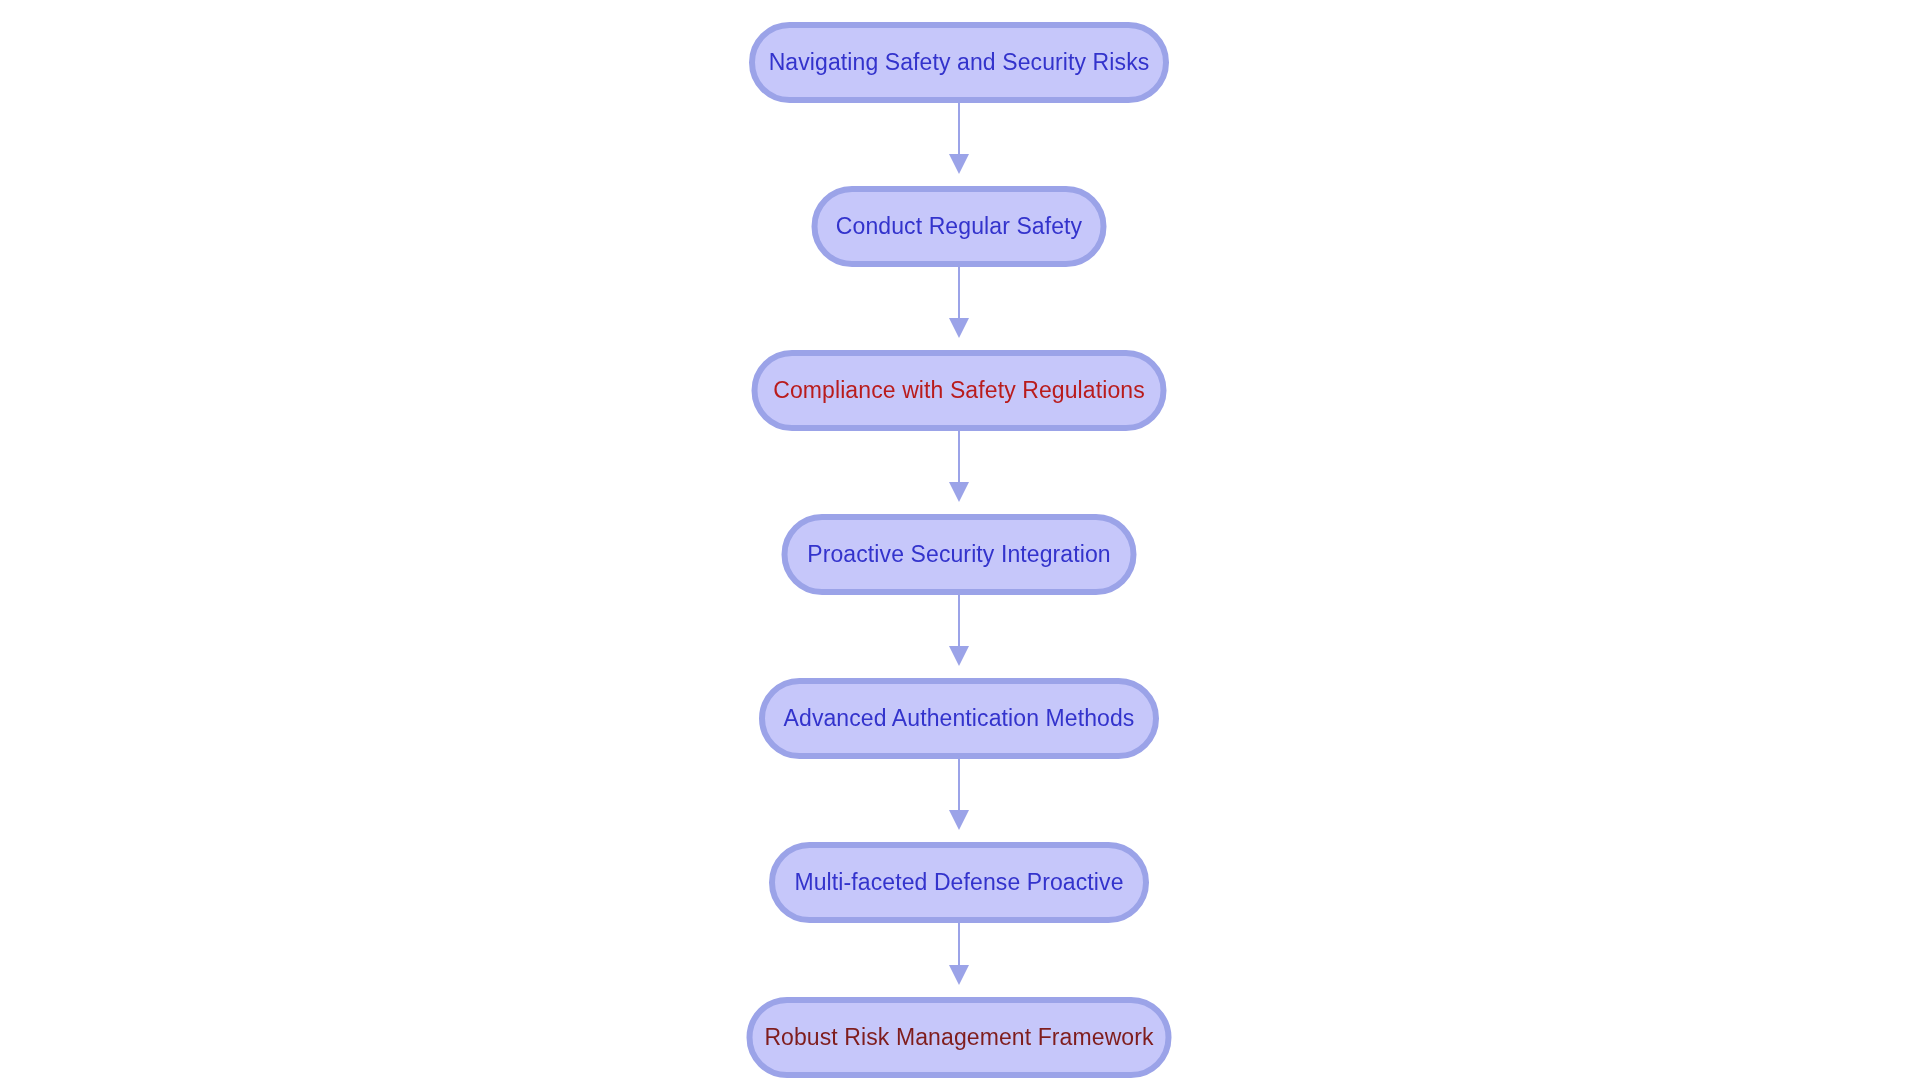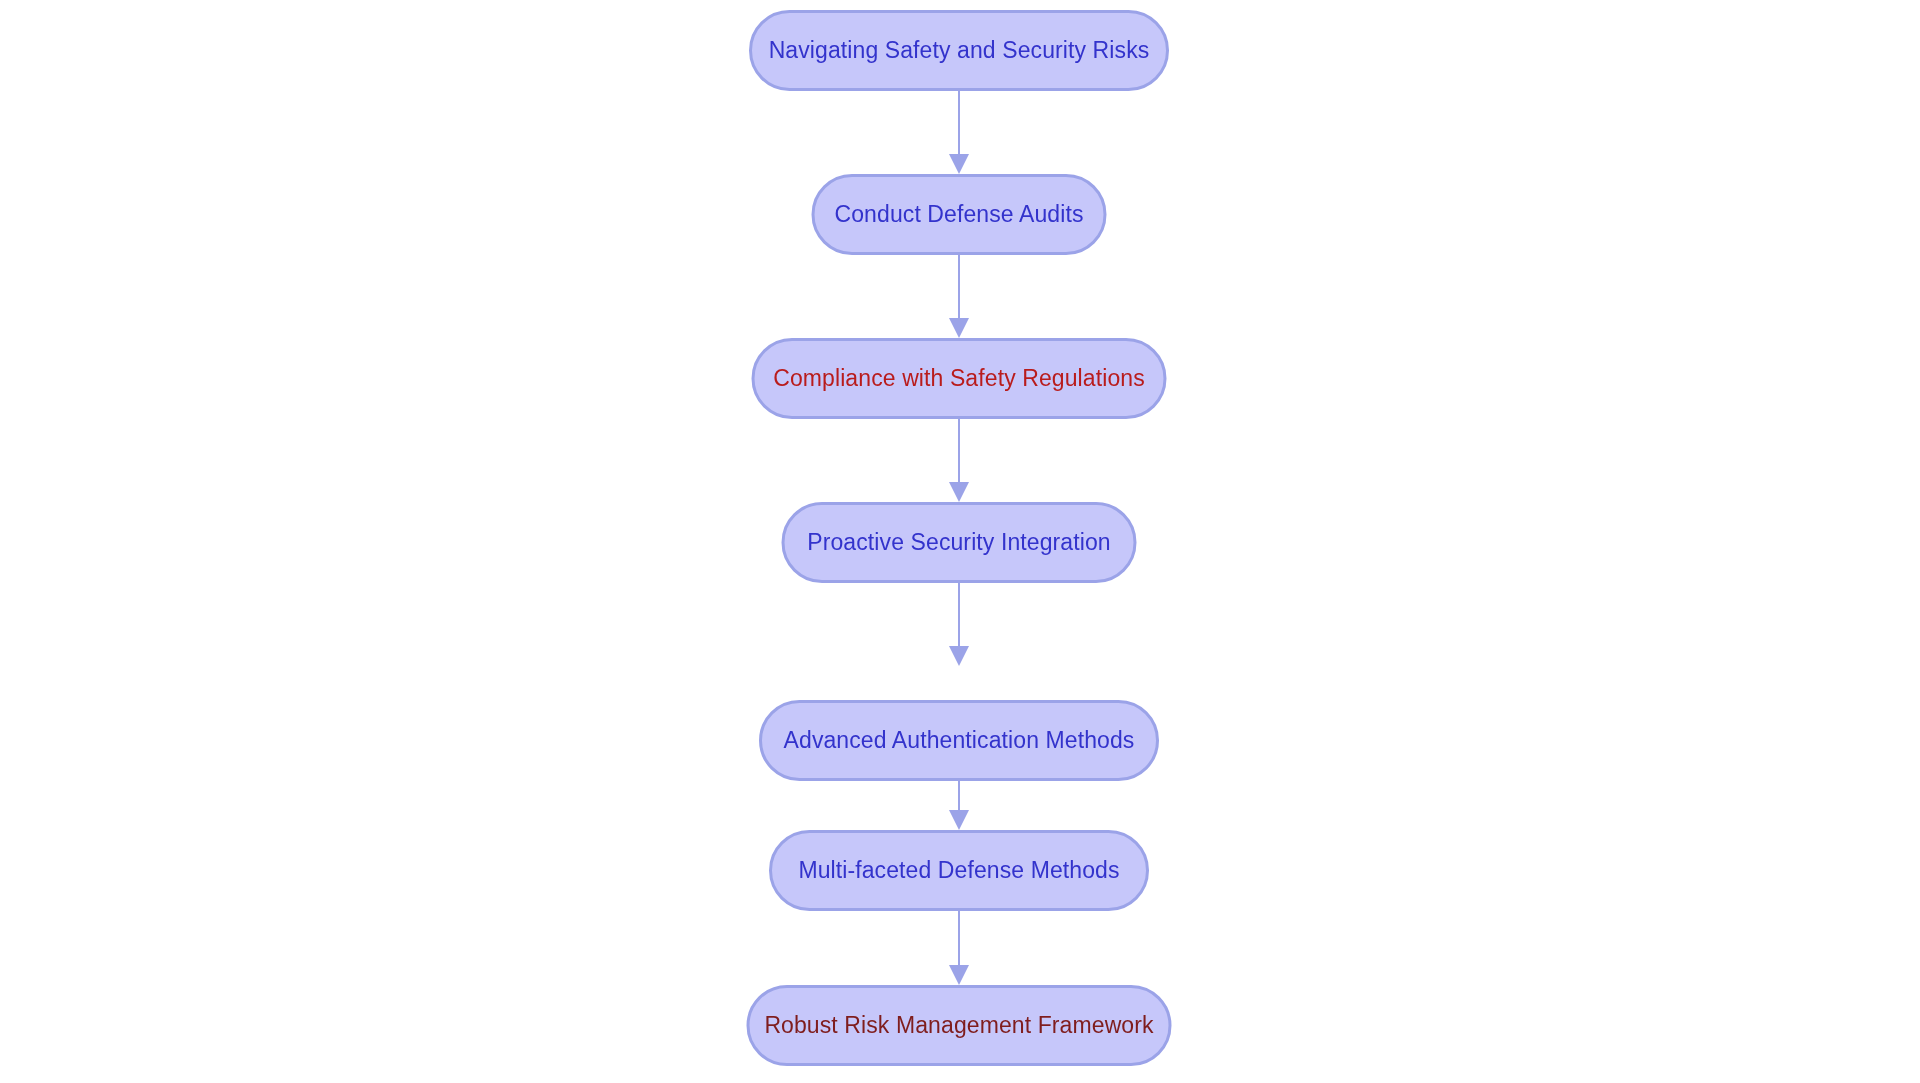--- a/index.html
+++ b/index.html
@@ -28,22 +28,23 @@
   }
   .flow-node {
     position: absolute;
     box-sizing: border-box;
     display: flex;
     align-items: center;
     justify-content: center;
     height: 81px;
     border-radius: 41px;
     background: #c6c7fa;
-    border: 3px solid #0f172a;
+    border: 6px solid #0f172a;
     transform: translateX(-50%);
+    margin-top: 12px;
   }
   .flow-node-label {
     font-size: 23px;
     line-height: 1;
     color: #3333cc;
     letter-spacing: 0.1px;
     white-space: nowrap;
     font-weight: 400;
   }
 </style>
@@ -77,32 +78,32 @@
         <line x1="959" y1="911" x2="959" y2="965" stroke="#9ba3e8" stroke-width="2"></line>
         <polygon points="949,965 969,965 959,985" fill="#9ba3e8"></polygon>
       </g>
     </svg>
 
   <div id="node-layer">
       <div class="flow-node" style="left: 959px; top: 10px; width: 420px; height: 81px; border-radius: 40.5px; background: rgb(198, 199, 250); border-color: rgb(155, 163, 232);">
         <span class="flow-node-label" style="color: rgb(51, 51, 204);">Navigating Safety and Security Risks</span>
       </div>
       <div class="flow-node" style="left: 959px; top: 174px; width: 295px; height: 81px; border-radius: 40.5px; background: rgb(198, 199, 250); border-color: rgb(155, 163, 232);">
-        <span class="flow-node-label" style="color: rgb(51, 51, 204);">Conduct Defense Audits</span>
+        <span class="flow-node-label" style="color: rgb(51, 51, 204);">Conduct Regular Safety</span>
       </div>
       <div class="flow-node" style="left: 959px; top: 338px; width: 415px; height: 81px; border-radius: 40.5px; background: rgb(198, 199, 250); border-color: rgb(155, 163, 232);">
         <span class="flow-node-label" style="color: #b91c1c;">Compliance with Safety Regulations</span>
       </div>
       <div class="flow-node" style="left: 959px; top: 502px; width: 355px; height: 81px; border-radius: 40.5px; background: rgb(198, 199, 250); border-color: rgb(155, 163, 232);">
         <span class="flow-node-label" style="color: rgb(51, 51, 204);">Proactive Security Integration</span>
       </div>
-      <div class="flow-node" style="left: 959px; top: 700px; width: 400px; height: 81px; border-radius: 40.5px; background: rgb(198, 199, 250); border-color: rgb(155, 163, 232);">
+      <div class="flow-node" style="left: 959px; top: 666px; width: 400px; height: 81px; border-radius: 40.5px; background: rgb(198, 199, 250); border-color: rgb(155, 163, 232);">
         <span class="flow-node-label" style="color: rgb(51, 51, 204);">Advanced Authentication Methods</span>
       </div>
       <div class="flow-node" style="left: 959px; top: 830px; width: 380px; height: 81px; border-radius: 40.5px; background: rgb(198, 199, 250); border-color: rgb(155, 163, 232);">
-        <span class="flow-node-label" style="color: rgb(51, 51, 204);">Multi-faceted Defense Methods</span>
+        <span class="flow-node-label" style="color: rgb(51, 51, 204);">Multi-faceted Defense Proactive</span>
       </div>
       <div class="flow-node" style="left: 959px; top: 985px; width: 425px; height: 81px; border-radius: 40.5px; background: rgb(198, 199, 250); border-color: rgb(155, 163, 232);">
         <span class="flow-node-label" style="color: #7f1d1d;">Robust Risk Management Framework</span>
       </div>
     </div>
 
 </div>
 
 </body></html>

